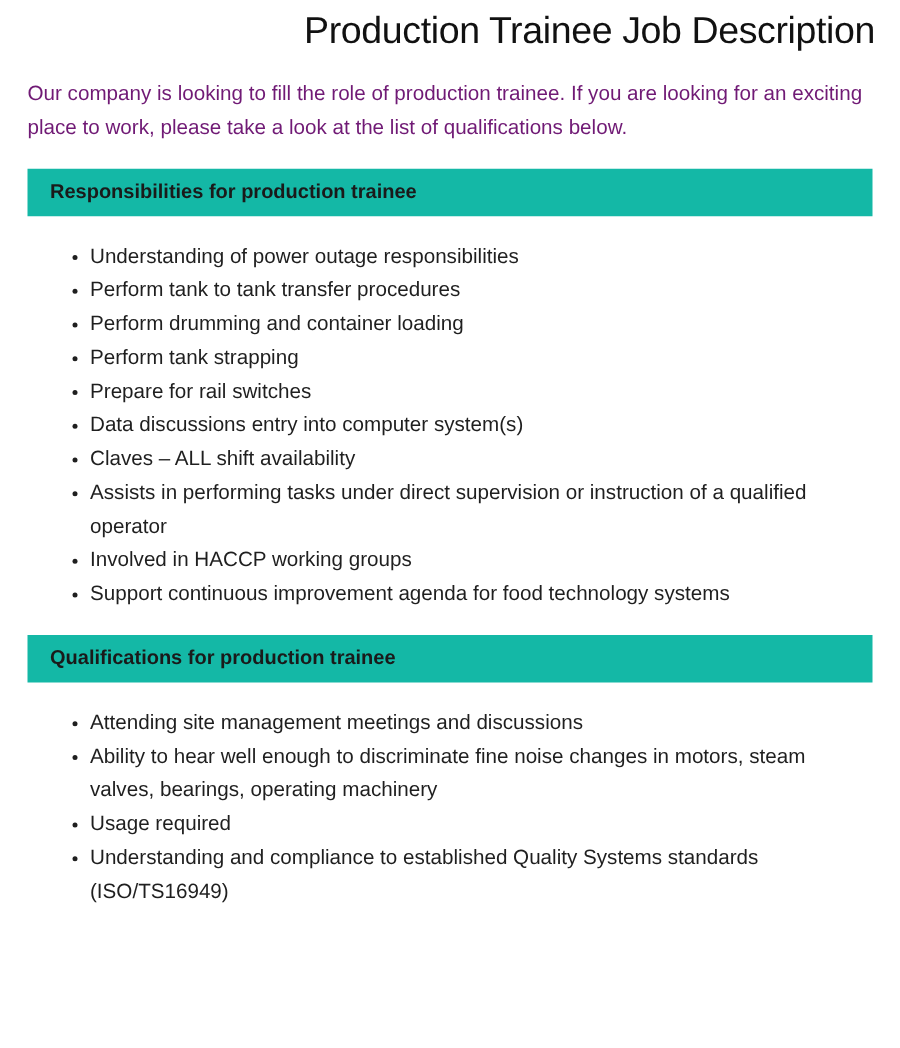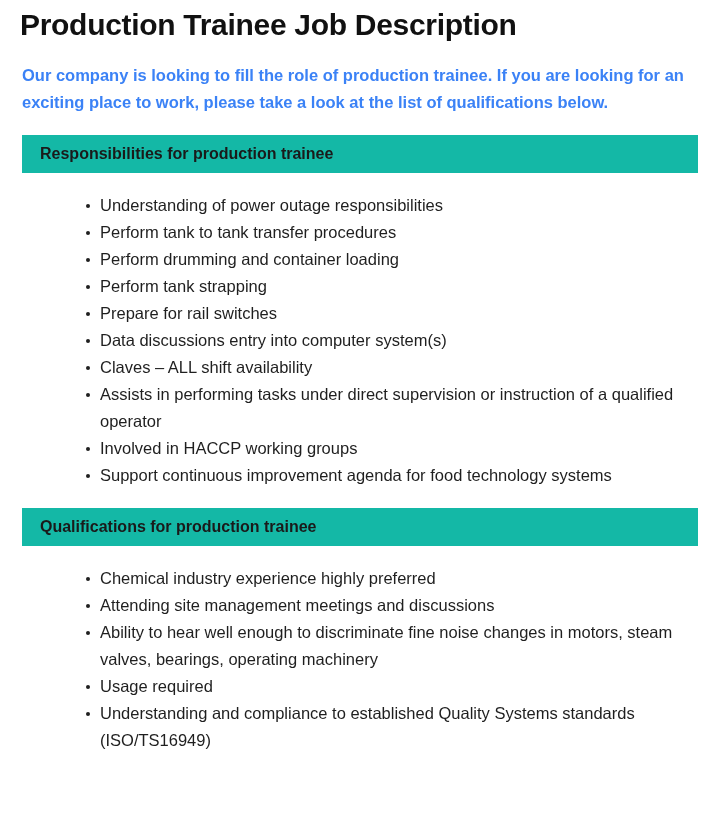--- a/index.html
+++ b/index.html
@@ -18,35 +18,34 @@
 
   .page {
     width: 720px;
     box-sizing: border-box;
     padding: 0;
   }
 
   .doc-title {
     margin: 0;
     padding: 6px 20px 0 20px;
-    text-align: left;
+    text-align: right;
     font-size: 30px;
     line-height: 38px;
-    font-weight: bold;
+    font-weight: normal;
     letter-spacing: -0.3px;
     color: #111111;
   }
 
   .intro {
     margin: 0;
     padding: 18px 22px 0 22px;
     font-size: 16.5px;
     line-height: 27px;
-    color: #3b82f6;
-    font-weight: bold;
+    color: #701a75;
   }
 
   .section {
     margin-top: 19px;
   }
 
   .section-header {
     margin: 0 22px;
     background: #14b8a6;
     height: 38px;
@@ -58,21 +57,21 @@
 
   .section-header-text {
     font-size: 16px;
     font-weight: bold;
     color: #1a1a1a;
     line-height: 18px;
   }
 
   ul.bullet-list {
     margin: 0;
-    padding: 19px 22px 0 86px;
+    padding: 19px 22px 0 58px;
     list-style: none;
   }
 
   ul.bullet-list li {
     position: relative;
     font-size: 16.5px;
     line-height: 27px;
     color: #1f1f1f;
     padding-left: 14px;
     margin: 0;
@@ -117,21 +116,20 @@
       <li>Involved in HACCP working groups</li>
       <li>Support continuous improvement agenda for food technology systems</li>
     </ul>
   </div>
 
   <div class="section section-qualifications">
     <div class="section-header">
       <span class="section-header-text">Qualifications for production trainee</span>
     </div>
     <ul class="bullet-list">
-      <li>Chemical industry experience highly preferred</li>
       <li>Attending site management meetings and discussions</li>
       <li>Ability to hear well enough to discriminate fine noise changes in motors, steam valves, bearings, operating machinery</li>
       <li>Usage required</li>
       <li>Understanding and compliance to established Quality Systems standards (ISO/TS16949)</li>
     </ul>
   </div>
 
 </div>
 
 </body></html>

